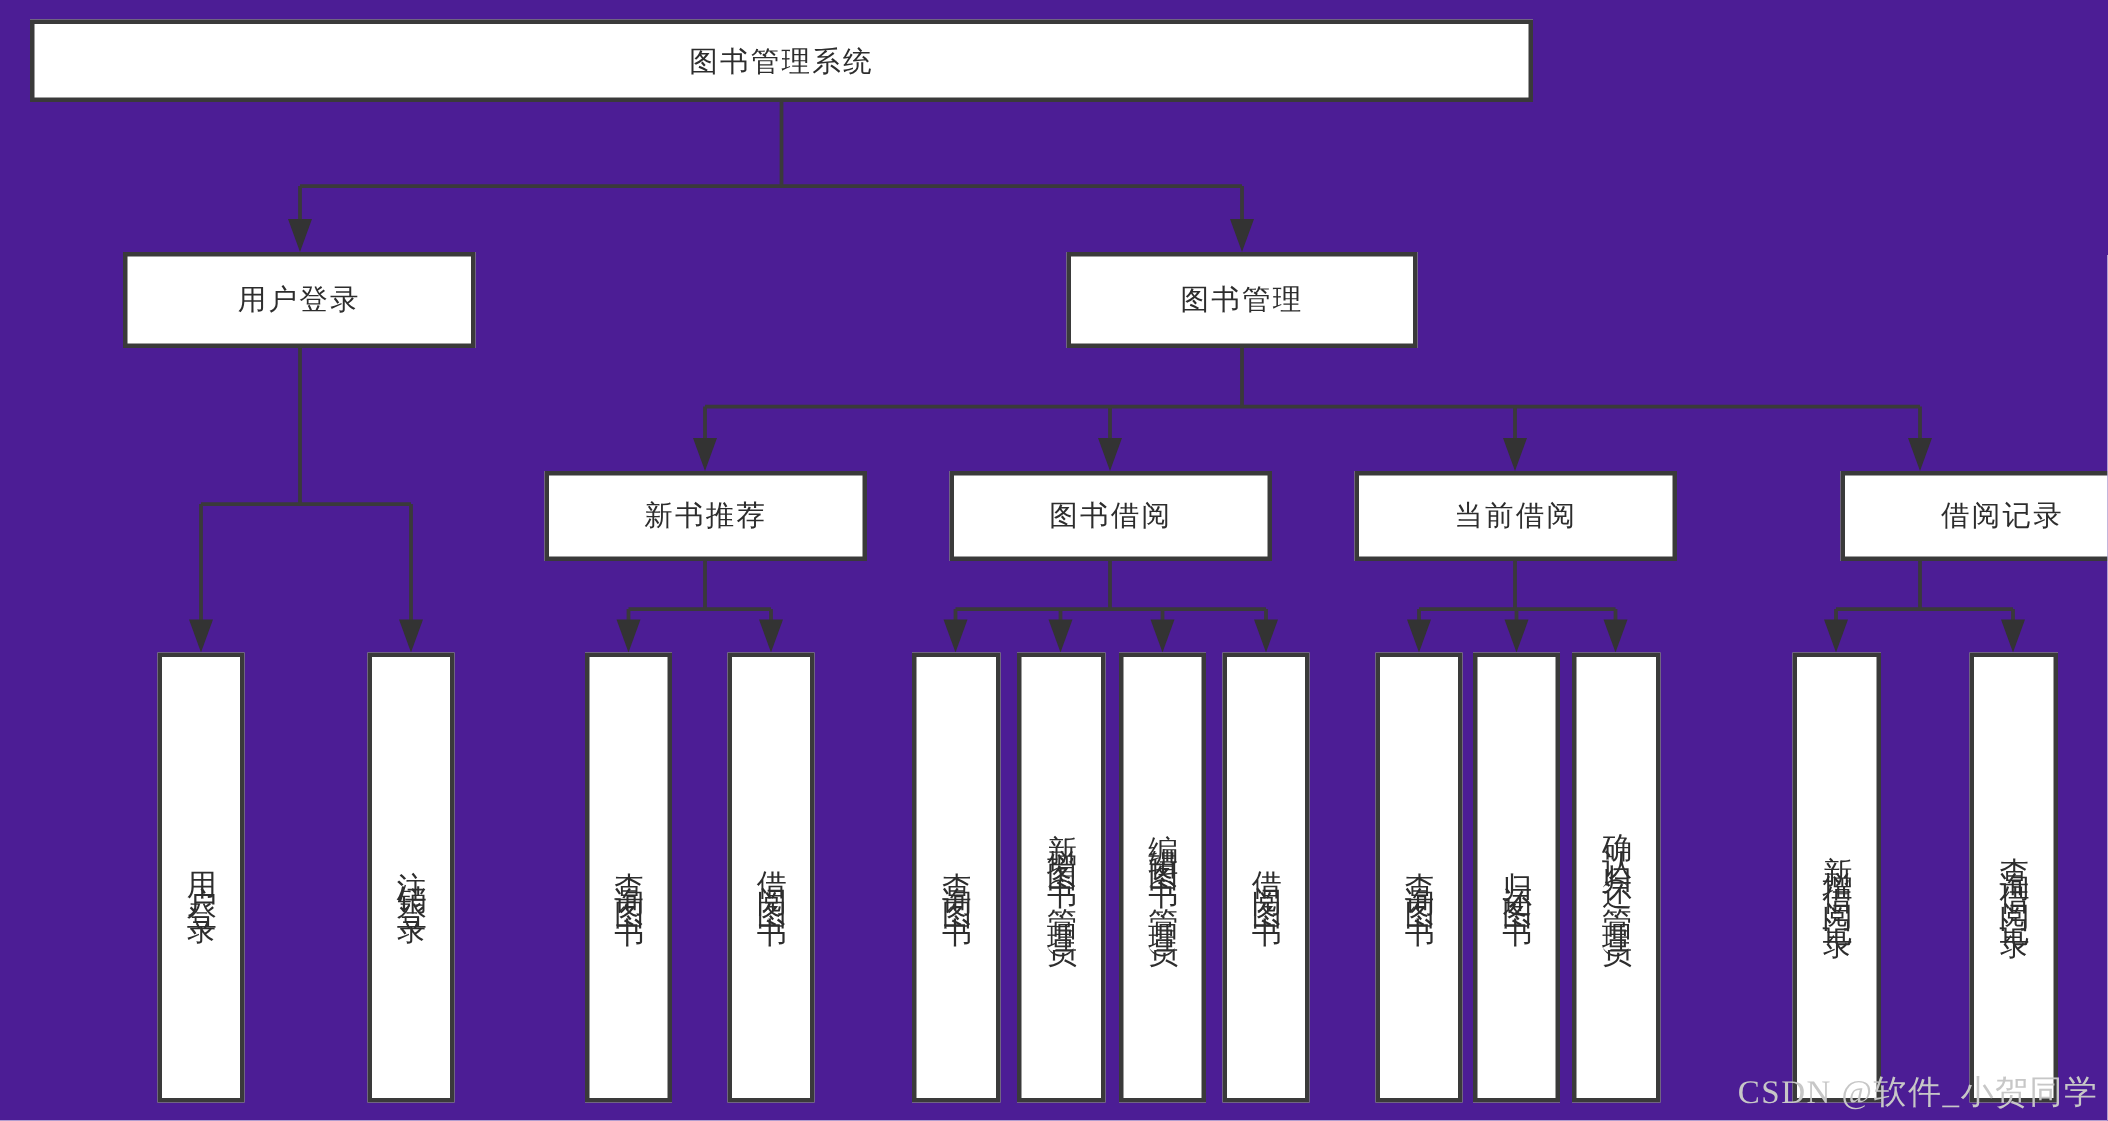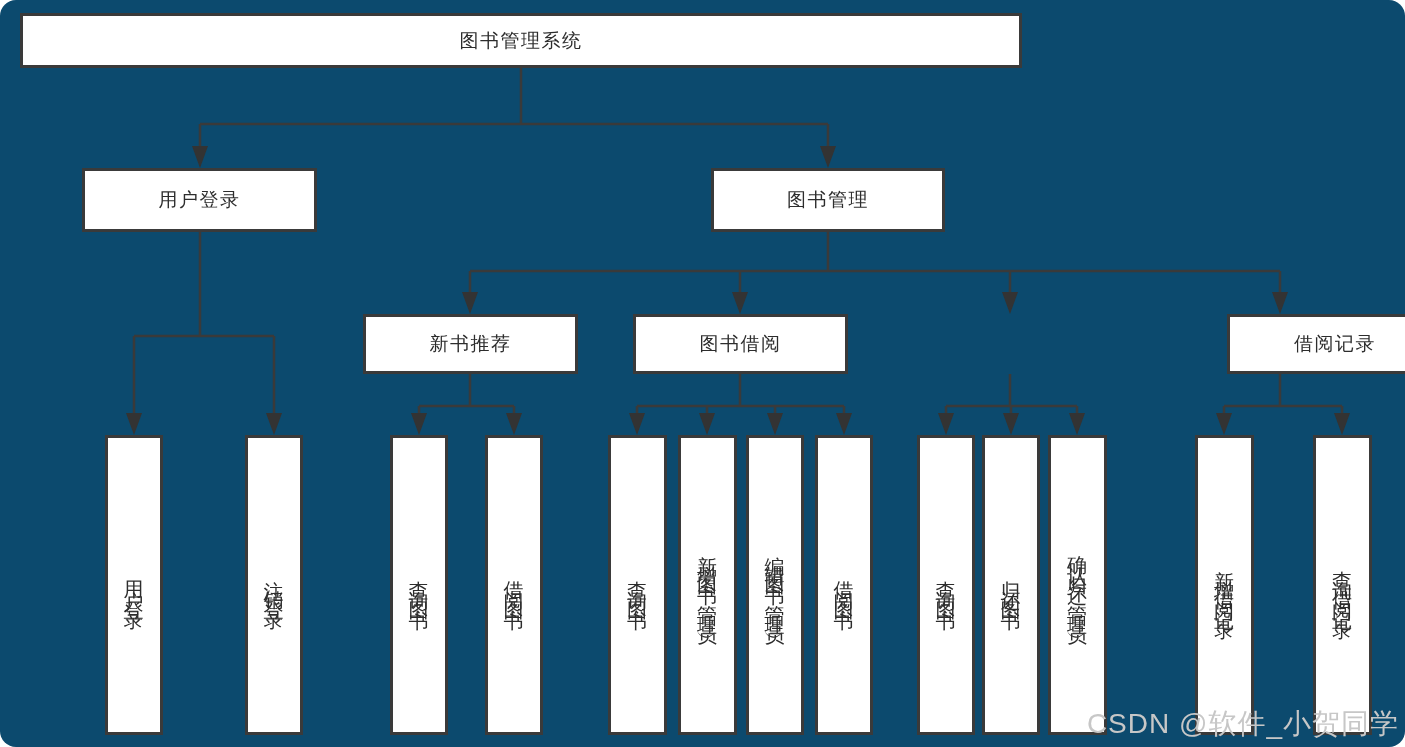--- a/index.html
+++ b/index.html
@@ -1,38 +1,38 @@
 <!DOCTYPE html>
 <html><head>
 <meta charset="utf-8">
 <style>
   html,body { margin:0; padding:0; background:#ffffff; }
   .stage {
-    position:relative; width:1405px; height:747px; background:#0c4a6e;
-    font-family:"Liberation Sans", sans-serif; overflow:hidden;border-radius:16px;
+    position:relative; width:1405px; height:747px; background:#4c1d95;
+    font-family:"Liberation Sans", sans-serif; overflow:hidden;
   }
   svg.connectors { position:absolute; left:0; top:0; width:1405px; height:747px; }
   .hbox {
     position:absolute; box-sizing:border-box; border:3px solid #3a3a3a;
     background:#ffffff; display:flex; align-items:center; justify-content:center;
   }
   .htext { font-size:19px; color:#2d2d2d; letter-spacing:1.5px; white-space:nowrap; }
   .vbox {
     position:absolute; box-sizing:border-box; border:3px solid #3a3a3a;
     background:#ffffff; width:58px; height:300px; top:435px;
     display:flex; align-items:center; justify-content:center; overflow:hidden;
   }
   .vtext {
     writing-mode:vertical-rl; text-orientation:mixed;
     font-size:20px; color:#2d2d2d; letter-spacing:0.5em; line-height:1;
     white-space:nowrap;
   }
   .watermark {
     position:absolute; right:6px; bottom:4px;
-    font-size:28px; color:#c7c7c7; letter-spacing:1px; white-space:nowrap;
+    font-size:22px; color:#c7c7c7; letter-spacing:1px; white-space:nowrap;font-family:Liberation Serif, serif;
   }
 </style>
 </head>
 <body>
 
 <div class="stage">
 
   <svg class="connectors" viewBox="0 0 1405 747" xmlns="http://www.w3.org/2000/svg">
     <g stroke="#3a3a3a" stroke-width="2.5" fill="none">
 
@@ -83,20 +83,23 @@
   <div class="hbox" style="left:363px; top:314px; width:215px; height:60px">
     <span class="htext">新书推荐</span>
   </div>
 
   <div class="hbox" style="left:711px; top:168px; width:234px; height:64px">
     <span class="htext">图书管理</span>
   </div>
   <div class="hbox" style="left:633px; top:314px; width:215px; height:60px">
     <span class="htext">图书借阅</span>
   </div>
+  <div class="hbox" style="left:903px; top:314px; width:215px; height:60px">
+    <span class="htext">当前借阅</span>
+  </div>
   <div class="hbox" style="left:1227px; top:314px; width:216px; height:60px">
     <span class="htext">借阅记录</span>
   </div>
 
   <div class="vbox" style="left:105px">
     <span class="vtext">用户登录</span>
   </div>
   <div class="vbox" style="left:245px">
     <span class="vtext">注销登录</span>
   </div>

